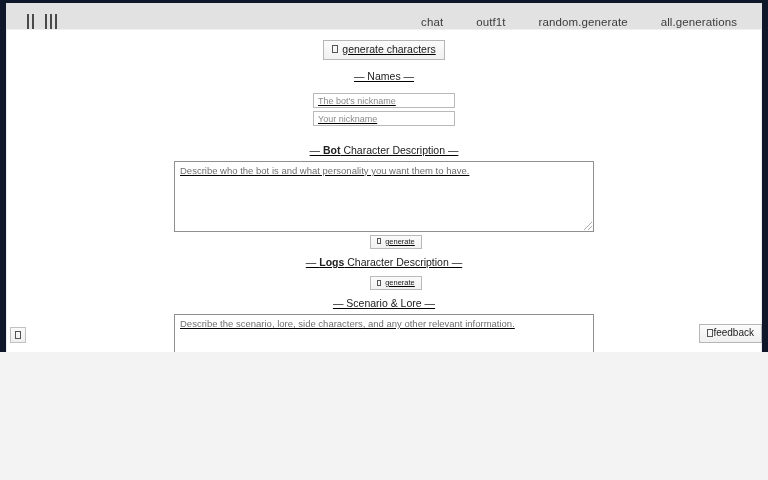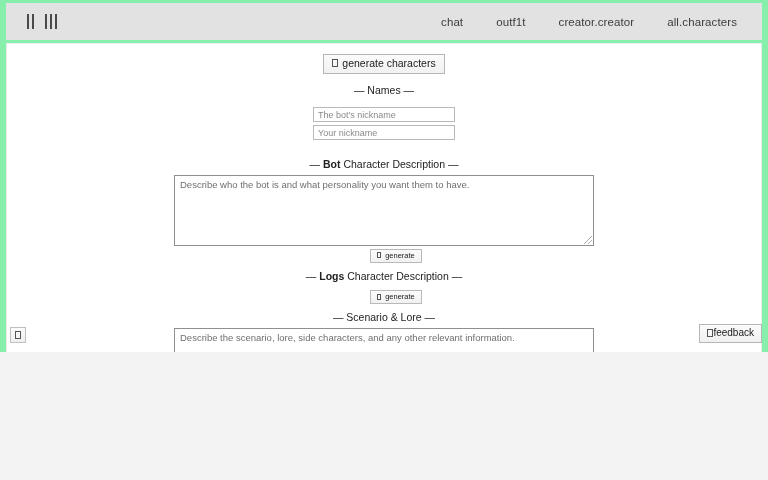--- a/index.html
+++ b/index.html
@@ -9,21 +9,21 @@
     overflow: hidden;
     background: #f3f3f3;
     font-family: "Liberation Sans", sans-serif;
   }
 
   
   #app {
     position: relative;
     width: 768px;
     height: 352px;
-    background: #86efac;
+    background: #0f172a;
     overflow: hidden;
   }
 
   
   #header {
     position: absolute;
     left: 6px; top: 3px;
     width: 756px; height: 37px;
     background: #e2e2e2;
     border: 1px solid #e2e2e2;
@@ -57,26 +57,27 @@
     font-size: 11.5px;
     color: #3c3c3c;
     text-decoration: none;
     white-space: nowrap;
     letter-spacing: .1px;
   }
 
   
   #content {
     position: absolute;
-    left: 6px; top: 43px;
+    left: 6px; top: 29px;
     width: 756px; height: 434px;
     background: #ffffff;
     border: 1px solid #ececec;
     border-top: 1px solid #f0f0f0;
     overflow: hidden;
+    text-decoration: underline;
   }
 
   .inner {
     position: relative;
     width: 100%;
     padding-top: 10px;
   }
 
   
   .btn {
@@ -223,22 +224,22 @@
       <span class="bar"></span>
       <span class="gap"></span>
       <span class="bar"></span>
       <span class="bar"></span>
       <span class="bar"></span>
     </div>
 
     <nav id="nav">
       <a href="#">chat</a>
       <a href="#">outf1t</a>
-      <a href="#">creator.creator</a>
-      <a href="#">all.characters</a>
+      <a href="#">random.generate</a>
+      <a href="#">all.generations</a>
     </nav>
 
   </div>
 
   <div id="content">
     <div class="inner">
 
       <div class="center-row">
         <button class="btn btn-main">
           <span class="tofu"></span>

